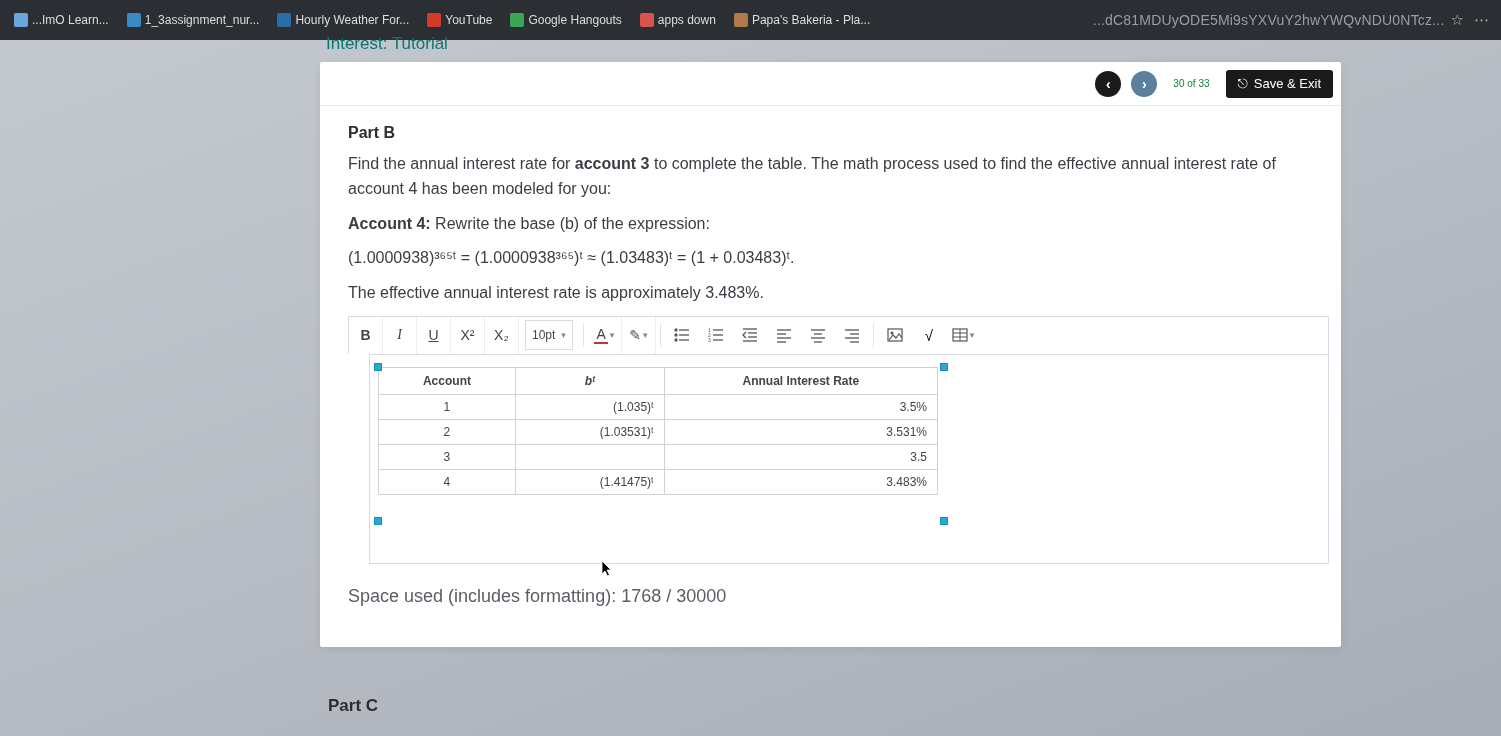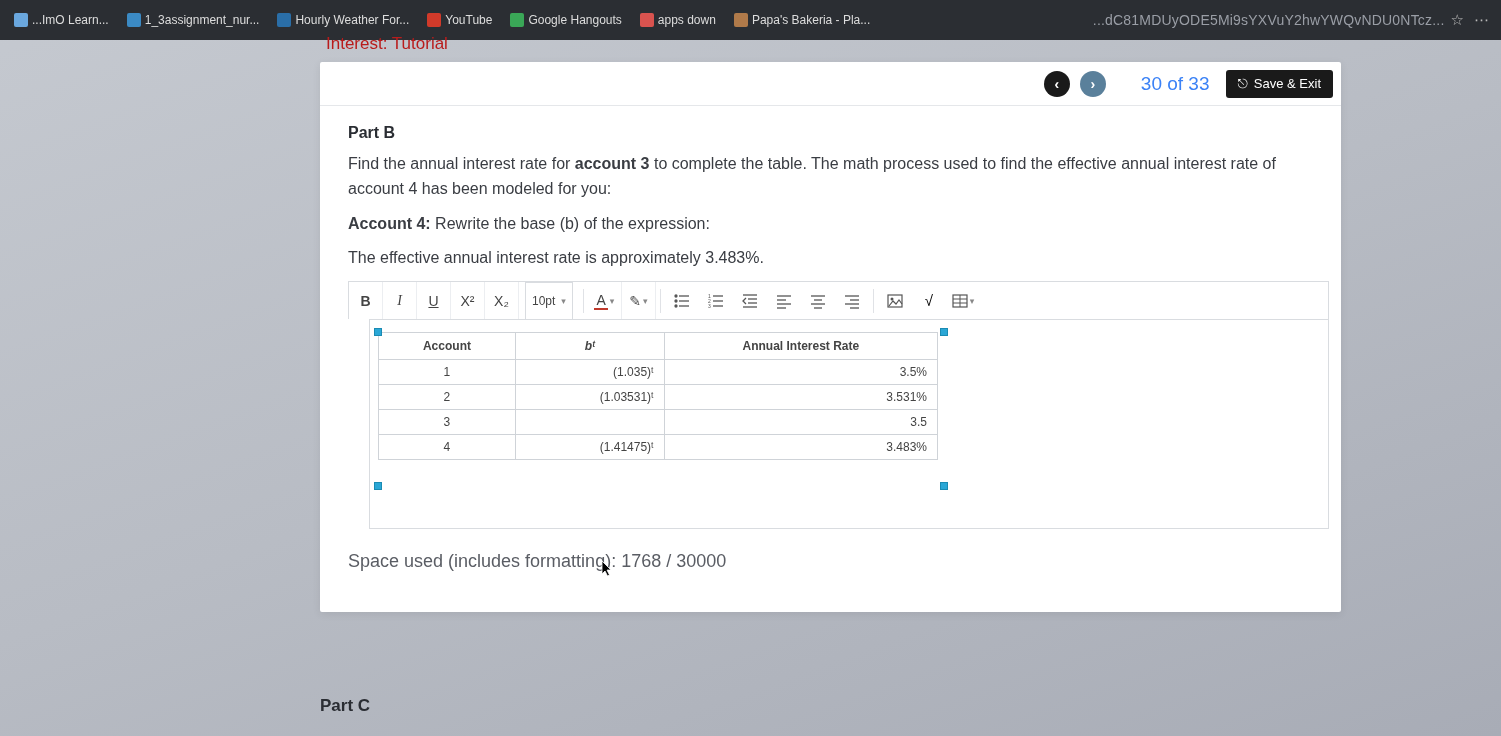--- a/index.html
+++ b/index.html
@@ -27,21 +27,21 @@
   .bookmark { display: flex; align-items: center; gap: 4px; padding: 0 6px; white-space: nowrap; }
   .bookmark .ico { width: 14px; height: 14px; display:inline-block; border-radius:2px; }
   .url-frag { margin-left: auto; color: #9a9ea6; font-size:14px; letter-spacing:0.2px; }
 
   .app-header {
     position: absolute;
     top: 28px; left: 320px; right: 0;
     height: 32px;
     display: flex;
     align-items: center;
-    color: #b91c1c;
+    color: #0f766e;
     font-size: 17px;
     font-weight: 400;
     padding-left: 6px;
   }
 
   .content-card {
     position: absolute;
     top: 62px;
     left: 320px;
     right: 160px;
@@ -60,21 +60,21 @@
     padding: 0 8px;
     border-bottom: 1px solid #e5e7ea;
   }
   .nav-circle {
     width: 26px; height: 26px; border-radius: 50%;
     display: flex; align-items: center; justify-content: center;
     font-size: 14px; font-weight: bold;
   }
   .nav-prev { background:#1a1a1a; color:#fff; }
   .nav-next { background:#3e6a8a; color:#fff; opacity:0.85;}
-  .page-counter { font-size: 19px; color:#3b82f6; padding: 0 6px; margin-left: 19px; }
+  .page-counter { font-size: 10px; color:#15803d; padding: 0 6px; }
   .save-exit {
     background:#1a1a1a; color:#fff; font-size:13px;
     padding:6px 12px; border-radius:3px;
     display:flex; align-items:center; gap:6px;
     border:none; cursor:pointer;
   }
 
   .card-body { padding: 18px 12px 10px 28px; }
   .part-title { font-weight:700; font-size:16px; color:#2a2d33; margin-bottom:10px; }
   .body-text { font-size:16px; color:#3a3d43; line-height:1.55; margin-bottom:10px; }
@@ -89,21 +89,21 @@
     width:34px; height:100%;
     display:flex; align-items:center; justify-content:center;
     font-size:14px; color:#444;
     border-right:1px solid #eceef1;
     cursor:pointer;
   }
   .tb-btn.bold{font-weight:700;}
   .tb-btn.italic{font-style:italic;font-family:Georgia,serif;}
   .tb-btn.under{text-decoration:underline;}
   .tb-sel {
-    height:38px; font-size:12px; color:#444;
+    height:30px; font-size:12px; color:#444;
     border:1px solid #d9dce0; margin:0 6px; padding:0 6px;
     display:flex; align-items:center; gap:4px; cursor:pointer;
   }
   .tb-sep { width:1px; height:24px; background:#e0e2e6; margin:0 4px; }
   .tb-icon { width:34px; height:100%; display:flex; align-items:center; justify-content:center; cursor:pointer; }
   .tb-icon svg { width:16px; height:16px; }
 
   .editor-area {
     border:1px solid #d9dce0;
     padding:12px 8px 40px 8px;
@@ -143,21 +143,21 @@
   .submit-row {
     display:flex; justify-content:center; margin-top:26px;
   }
   .submit-btn {
     background:#37b3d9; color:#fff; font-size:14px; font-weight:600;
     border:none; padding:12px 42px; border-radius:3px;
     cursor:pointer; box-shadow:0 2px 3px rgba(0,0,0,0.12);
   }
 
   .part-c-label {
-    position:absolute; left:320px; bottom:20px;
+    position:absolute; left:328px; bottom:20px;
     font-weight:700; font-size:17px; color:#2a2d33;
   }
 
   .cursor {
     position:absolute;
     left:600px; top:560px;
     width:14px; height:18px;
   }
   .cursor svg{width:100%;height:100%;}
   .chev{font-size:9px;color:#888;margin-left:2px;}
@@ -221,20 +221,21 @@
   </div>
 
   <div class="card-body">
     <div class="part-title">Part B</div>
     <div class="body-text">
       <span>Find the annual interest rate for </span><b>account 3</b><span> to complete the table. The math process used to find the effective annual interest rate of account 4 has been modeled for you:</span>
     </div>
     <div class="body-text">
       <b>Account 4:</b><span> Rewrite the base (b) of the expression:</span>
     </div>
+    <div class="body-text">(1.0000938)³⁶⁵ᵗ = (1.0000938³⁶⁵)ᵗ ≈ (1.03483)ᵗ = (1 + 0.03483)ᵗ.</div>
     <div class="body-text">The effective annual interest rate is approximately 3.483%.</div>
 
     <div class="editor-toolbar">
       <div class="tb-btn bold">B</div>
       <div class="tb-btn italic">I</div>
       <div class="tb-btn under">U</div>
       <div class="tb-btn">X²</div>
       <div class="tb-btn">X₂</div>
       <div class="tb-sel">
           <span>10pt</span>

